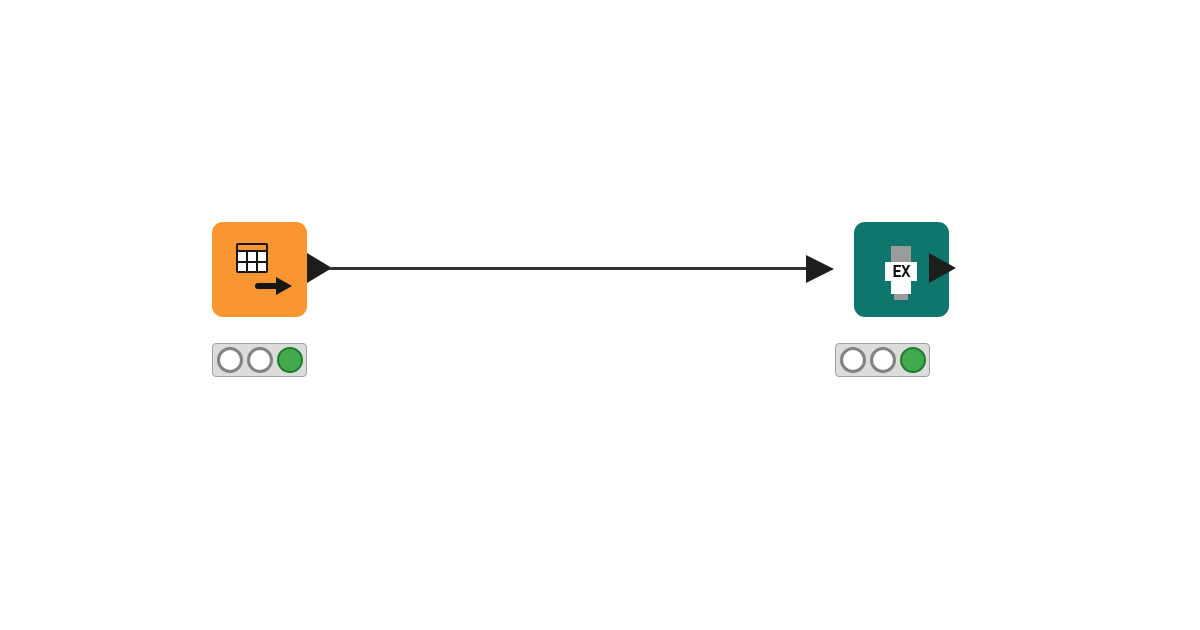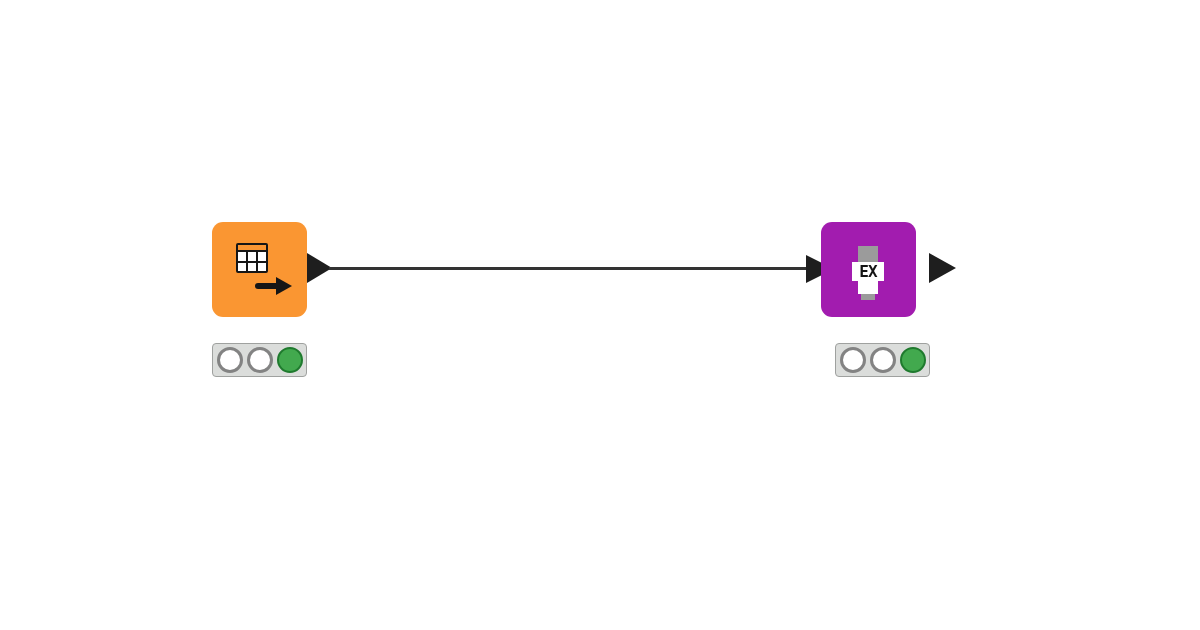--- a/index.html
+++ b/index.html
@@ -16,21 +16,21 @@
   }
 
   
   .node {
     position: absolute;
     width: 95px;
     height: 95px;
     border-radius: 11px;
   }
   .node-a { left: 212px; top: 222px; background: #FA9632; }
-  .node-b { left: 821px; top: 222px; background: #a21caf; }
+  .node-b { left: 854px; top: 222px; background: #0f766e; }
 
   
   .table-icon {
     position: absolute;
     left: 24px; top: 21px;
     width: 32px; height: 30px;
     border: 2px solid #161616;
     border-radius: 2px;
     box-sizing: border-box;
   }

